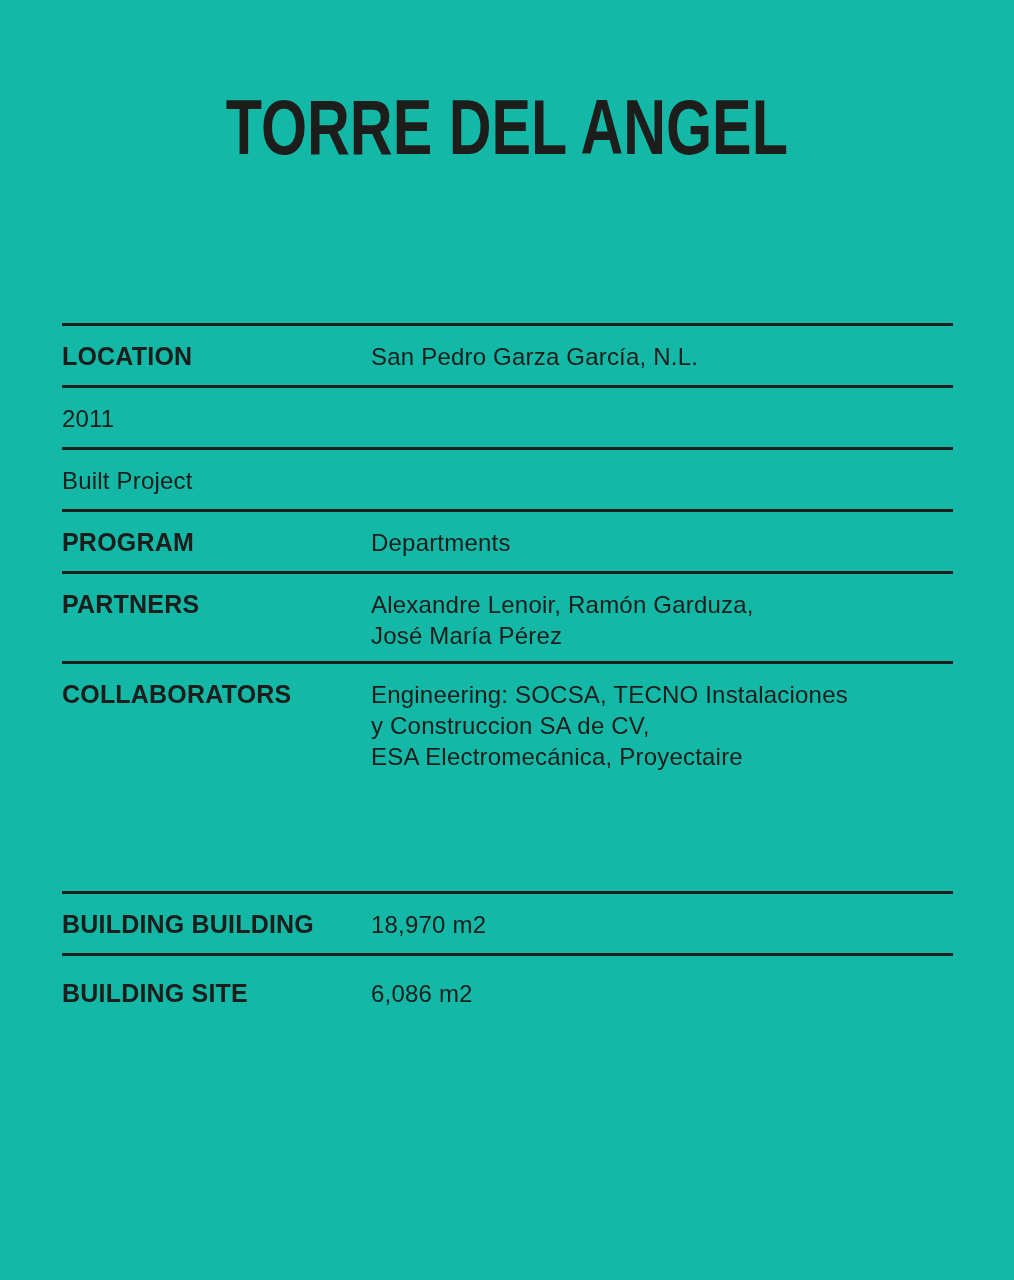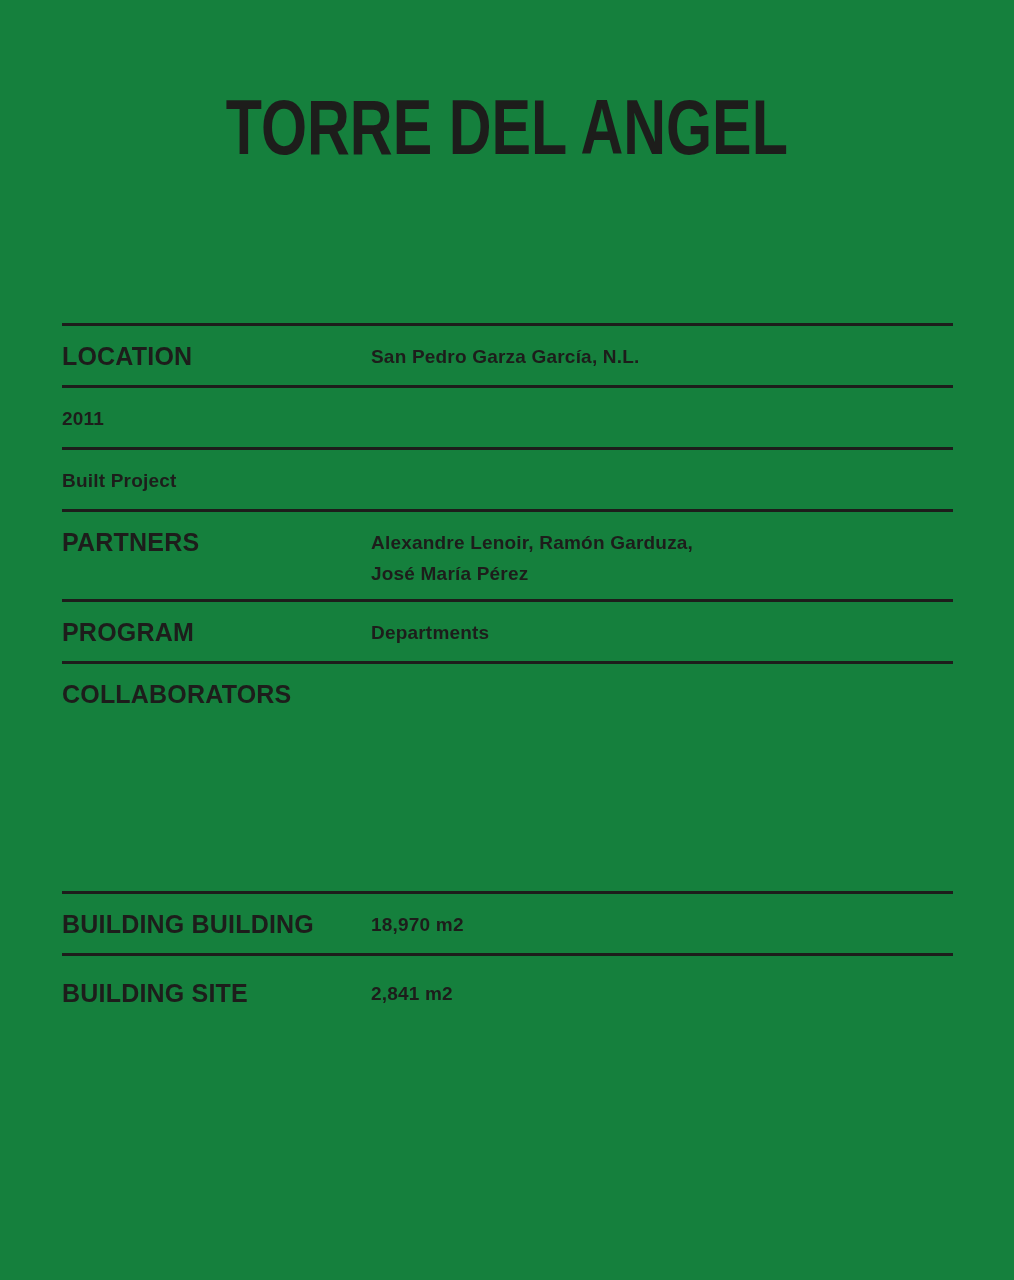--- a/index.html
+++ b/index.html
@@ -10,21 +10,21 @@
   body {
     width: 1014px;
     height: 1280px;
     font-family: "Liberation Sans", sans-serif;
     color: #1d1d1b;
     overflow: hidden;
   }
   .page {
     width: 1014px;
     height: 1280px;
-    background: #15803d;
+    background: #14b8a6;
     box-sizing: border-box;
   }
   .title-wrap {
     padding-top: 88px;
     text-align: center;
   }
   .page-title {
     display: inline-block;
     font-size: 78px;
     font-weight: bold;
@@ -47,22 +47,22 @@
   }
   .spec-row .row-label {
     flex: 0 0 309px;
     font-size: 25px;
     font-weight: bold;
     line-height: 31px;
     letter-spacing: 0.2px;
   }
   .spec-row .row-value {
     flex: 1 1 auto;
-    font-size: 19px;
-    font-weight: bold;
+    font-size: 24px;
+    font-weight: normal;
     line-height: 31px;
     white-space: pre-line;
     letter-spacing: 0.2px;
   }
   
   .r-std      { min-height: 62px; }
   .r-partners { min-height: 90px; }
   .r-team     { min-height: 134px; }
   .r-collab   { min-height: 230px; }
   .r-last     { min-height: 62px; align-items: center; }
@@ -84,41 +84,44 @@
     </div>
 
     <div class="spec-row r-std">
       <div class="row-value">2011</div>
     </div>
 
     <div class="spec-row r-std">
       <div class="row-value">Built Project</div>
     </div>
 
+    <div class="spec-row r-std">
+      <div class="row-label">PROGRAM</div>
+      <div class="row-value">Departments</div>
+    </div>
+
     <div class="spec-row r-partners">
       <div class="row-label">PARTNERS</div>
       <div class="row-value">Alexandre Lenoir, Ramón Garduza,
 José María Pérez</div>
     </div>
 
-    <div class="spec-row r-std">
-      <div class="row-label">PROGRAM</div>
-      <div class="row-value">Departments</div>
-    </div>
-
 
     <div class="spec-row r-collab">
       <div class="row-label">COLLABORATORS</div>
+      <div class="row-value">Engineering: SOCSA, TECNO Instalaciones
+y Construccion SA de CV,
+ESA Electromecánica, Proyectaire</div>
     </div>
 
 
     <div class="spec-row r-std">
       <div class="row-label">BUILDING BUILDING</div>
       <div class="row-value">18,970 m2</div>
     </div>
 
     <div class="spec-row r-last">
       <div class="row-label">BUILDING SITE</div>
-      <div class="row-value">2,841 m2</div>
+      <div class="row-value">6,086 m2</div>
     </div>
 
   </div>
 </div>
 
 </body></html>

